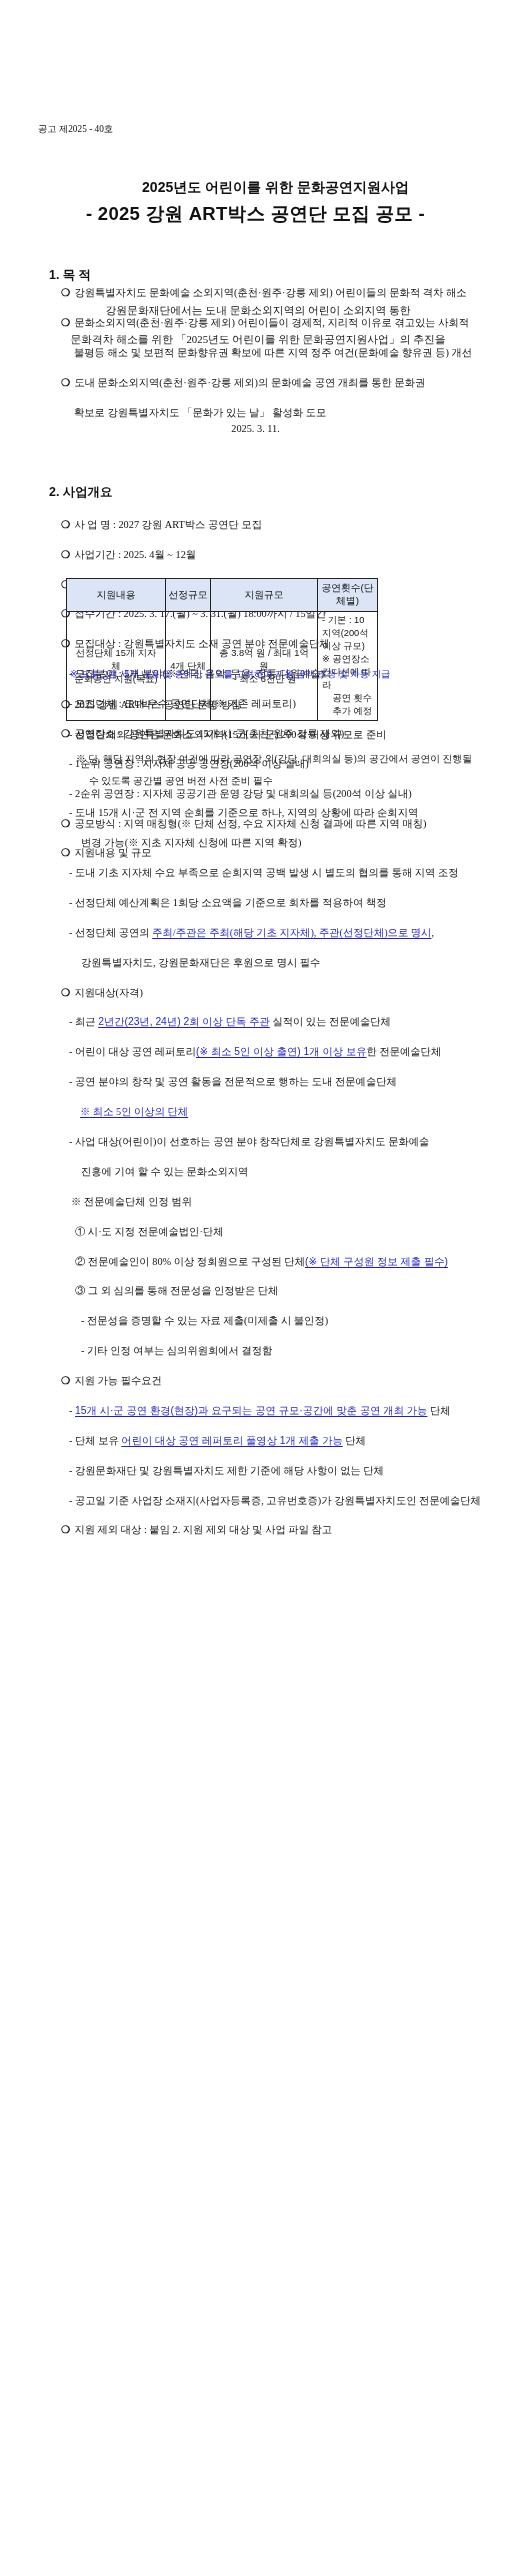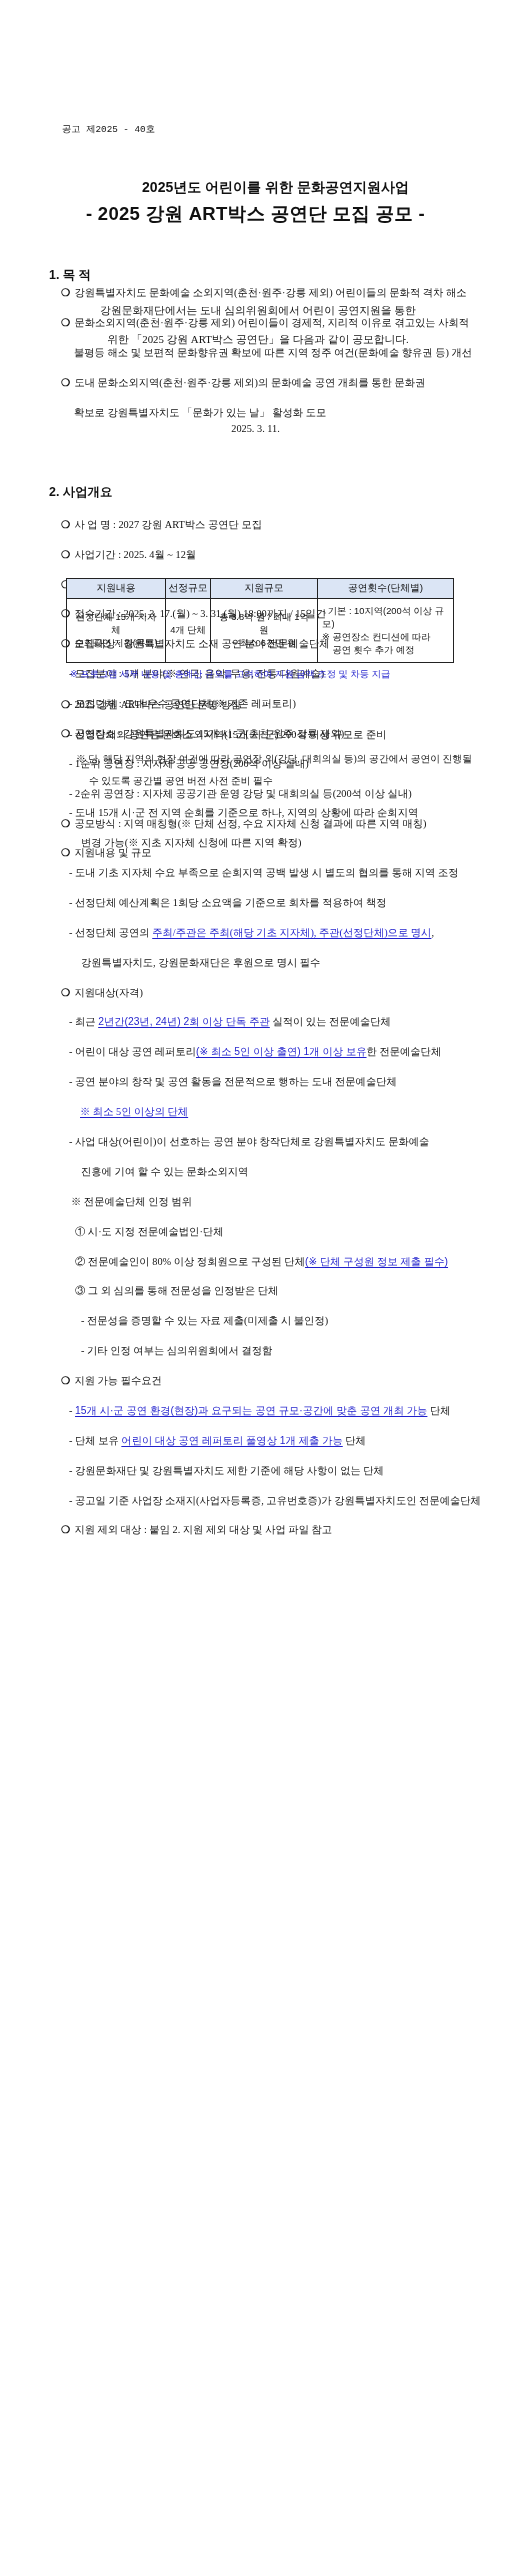--- a/index.html
+++ b/index.html
@@ -9,21 +9,21 @@
     min-height: 2892px;
     position: relative;
     color: #111;
     font-family: "DejaVu Serif", "Liberation Serif", serif;
   }
   .page { position: relative; width: 511px; padding: 0 0 0 0; }
   .sans { font-family: "Liberation Sans", "DejaVu Sans", sans-serif; }
   .blue { color: #1f1fcc; }
   .ul { text-decoration: underline; text-underline-offset: 1.5px; }
 
-  .notice-no { position: absolute; left: 62px; top: 123px; font-size: 9.3px; font-family: Liberation Mono, monospace; }
+  .notice-no { position: absolute; left: 38px; top: 123px; font-size: 9.3px; font-family: Liberation Serif, serif; }
 
   .title-block { position: absolute; top: 175px; left: 0; width: 511px; text-align: center; font-family: "Liberation Sans", "DejaVu Sans", sans-serif; font-weight: bold; }
   .title-1 { font-size: 14px; line-height: 24px; padding-left: 40px; }
   .title-2 { font-size: 18.5px; line-height: 29px; letter-spacing: 0.3px; }
 
   .intro { position: absolute; top: 296px; left: 52px; width: 412px; text-align: center; font-size: 10.8px; line-height: 29px; font-family: "Liberation Serif", serif; }
   .date { position: absolute; top: 423px; left: 0; width: 511px; text-align: center; font-size: 10.3px; font-family: "Liberation Serif", serif; }
   .h1 { position: absolute; left: 49px; font-family: "Liberation Sans", "DejaVu Sans", sans-serif; font-weight: bold; font-size: 12.4px; }
   .line { position: absolute; font-size: 10.3px; white-space: nowrap; font-family: "Liberation Serif", serif; }
   .bullet { display: inline-block; width: 13.4px; font-family: "Liberation Sans", sans-serif; font-weight: bold; }
@@ -41,22 +41,22 @@
 <div class="page">
 
   <div class="notice-no">공고 제2025 - 40호</div>
 
   <div class="title-block">
     <div class="title-1">2025년도 어린이를 위한 문화공연지원사업</div>
     <div class="title-2">- 2025 강원 ART박스 공연단 모집 공모 -</div>
   </div>
 
   <div class="intro">
-    <div>강원문화재단에서는 도내 심의위원회에서 어린이 공연지원을 통한</div>
-    <div>위한 「2025 강원 ART박스 공연단」을 다음과 같이 공모합니다.</div>
+    <div>강원문화재단에서는 도내 문화소외지역의 어린이 소외지역 통한</div>
+    <div>문화격차 해소를 위한 「2025년도 어린이를 위한 문화공연지원사업」의 추진을</div>
   </div>
 
   <div class="date">2025. 3. 11.</div>
 
   <div class="h1" style="top:267px">1. 목 적</div>
   <div class="line" style="left:61px;top:286px"><span class="bullet">❍</span><span>강원특별자치도 문화예술 소외지역(춘천·원주·강릉 제외) 어린이들의 문화적 격차 해소</span></div>
   <div class="line" style="left:61px;top:316px"><span class="bullet">❍</span><span>문화소외지역(춘천·원주·강릉 제외) 어린이들이 경제적, 지리적 이유로 겪고있는 사회적</span></div>
   <div class="line" style="left:74px;top:346px">불평등 해소 및 보편적 문화향유권 확보에 따른 지역 정주 여건(문화예술 향유권 등) 개선</div>
   <div class="line" style="left:61px;top:376px"><span class="bullet">❍</span><span>도내 문화소외지역(춘천·원주·강릉 제외)의 문화예술 공연 개최를 통한 문화권</span></div>
   <div class="line" style="left:74px;top:406px">확보로 강원특별자치도 「문화가 있는 날」 활성화 도모</div>
@@ -68,21 +68,21 @@
   <div class="line" style="left:61px;top:607px"><span class="bullet">❍</span><span>접수기간 : 2025. 3. 17.(월) ~ 3. 31.(월) 18:00까지 / 15일간</span></div>
   <div class="line" style="left:61px;top:637px"><span class="bullet">❍</span><span>모집대상 : 강원특별자치도 소재 공연 분야 전문예술단체</span></div>
   <div class="line" style="left:69px;top:667px">- 모집분야 : 5개 분야(※ 연극, 음악, 무용, 전통 다원예술)</div>
   <div class="line" style="left:69px;top:697px">- 모집단체 : 도내 우수 공연단체(※ 기존 레퍼토리)</div>
   <div class="line" style="left:61px;top:727px"><span class="bullet">❍</span><span>공연장소 : 강원특별자치도 15개 시·군(춘천·원주·강릉 제외)</span></div>
   <div class="line" style="left:69px;top:757px">- 1순위 공연장 : 지자체 공공 공연장(200석 이상 실내)</div>
   <div class="line" style="left:69px;top:787px">- 2순위 공연장 : 지자체 공공기관 운영 강당 및 대회의실 등(200석 이상 실내)</div>
   <div class="line" style="left:61px;top:817px"><span class="bullet">❍</span><span>공모방식 : 지역 매칭형(※ 단체 선정, 수요 지자체 신청 결과에 따른 지역 매칭)</span></div>
   <div class="line" style="left:61px;top:846px"><span class="bullet">❍</span><span>지원내용 및 규모</span></div>
 
-  <table style="left:66px;top:578px;width:388px">
+  <table style="left:66px;top:578px;width:312px">
     <tbody>
         <tr>
       <th style="width:99px">지원내용</th>
       <th style="width:45px">선정규모</th>
       <th style="width:107px">지원규모</th>
       <th>공연횟수(단체별)</th>
     </tr>
     <tr style="height:64px">
       <td class="c">
             <div>선정단체 15개 지자체</div>

